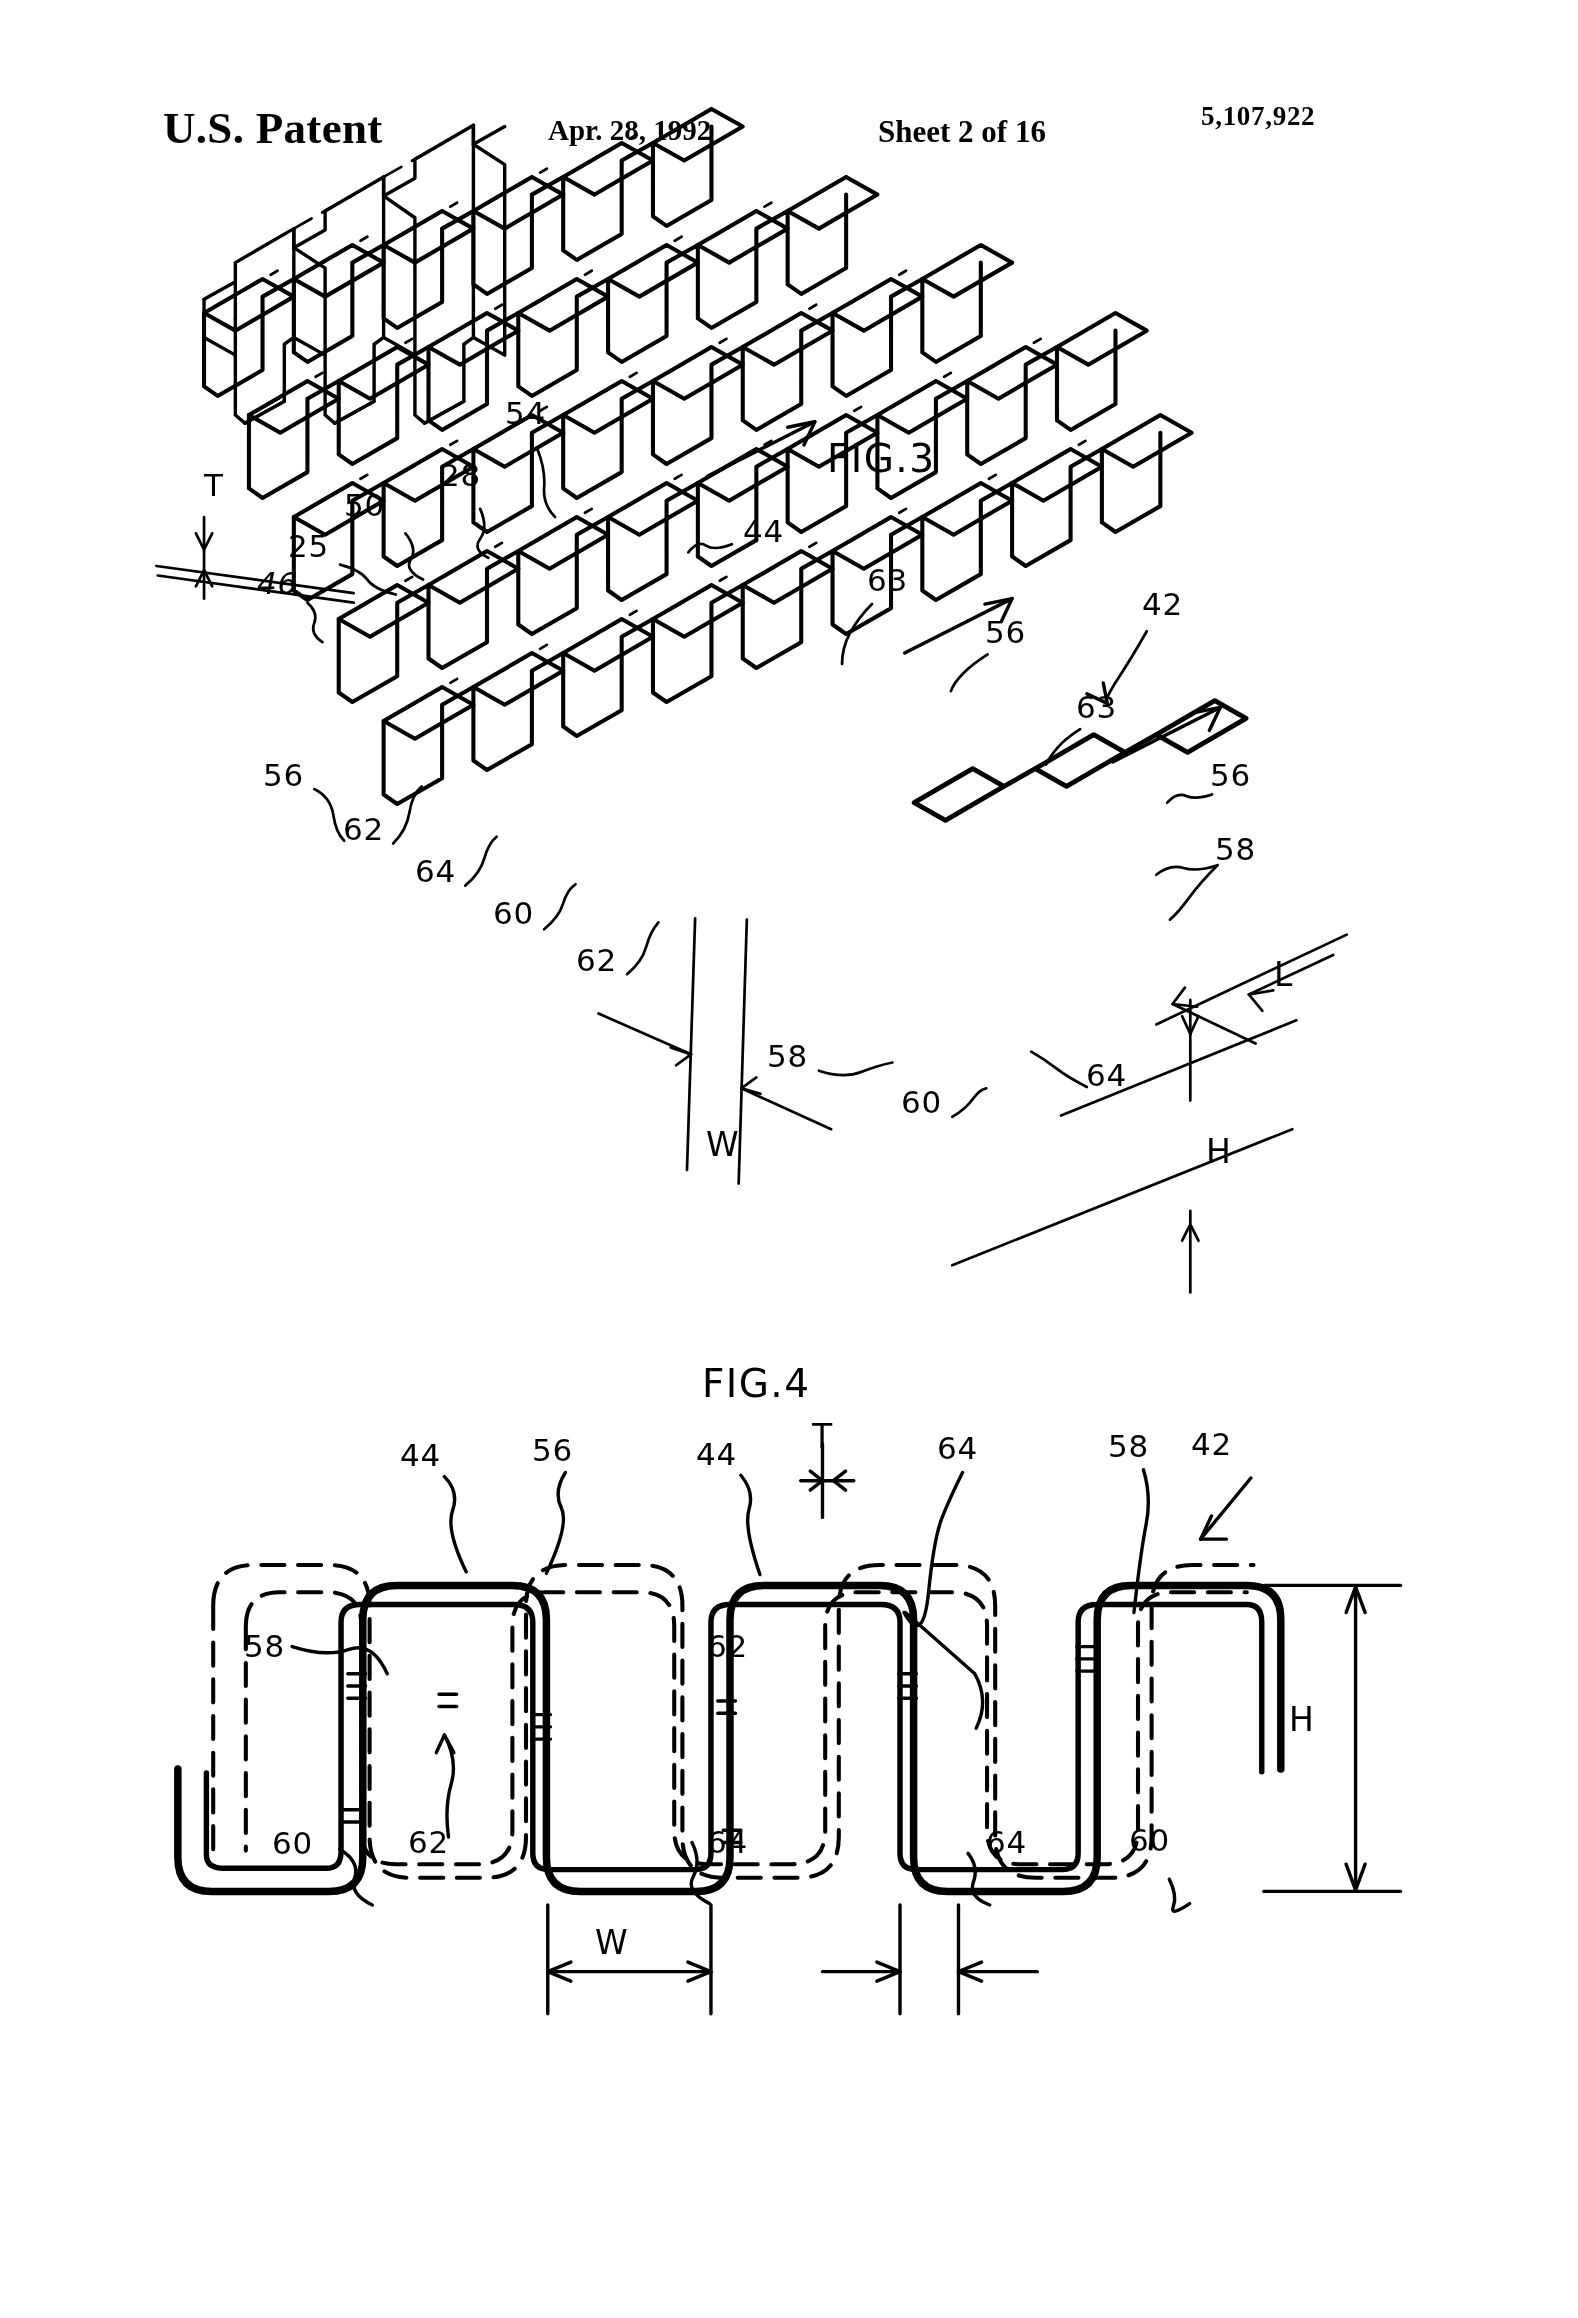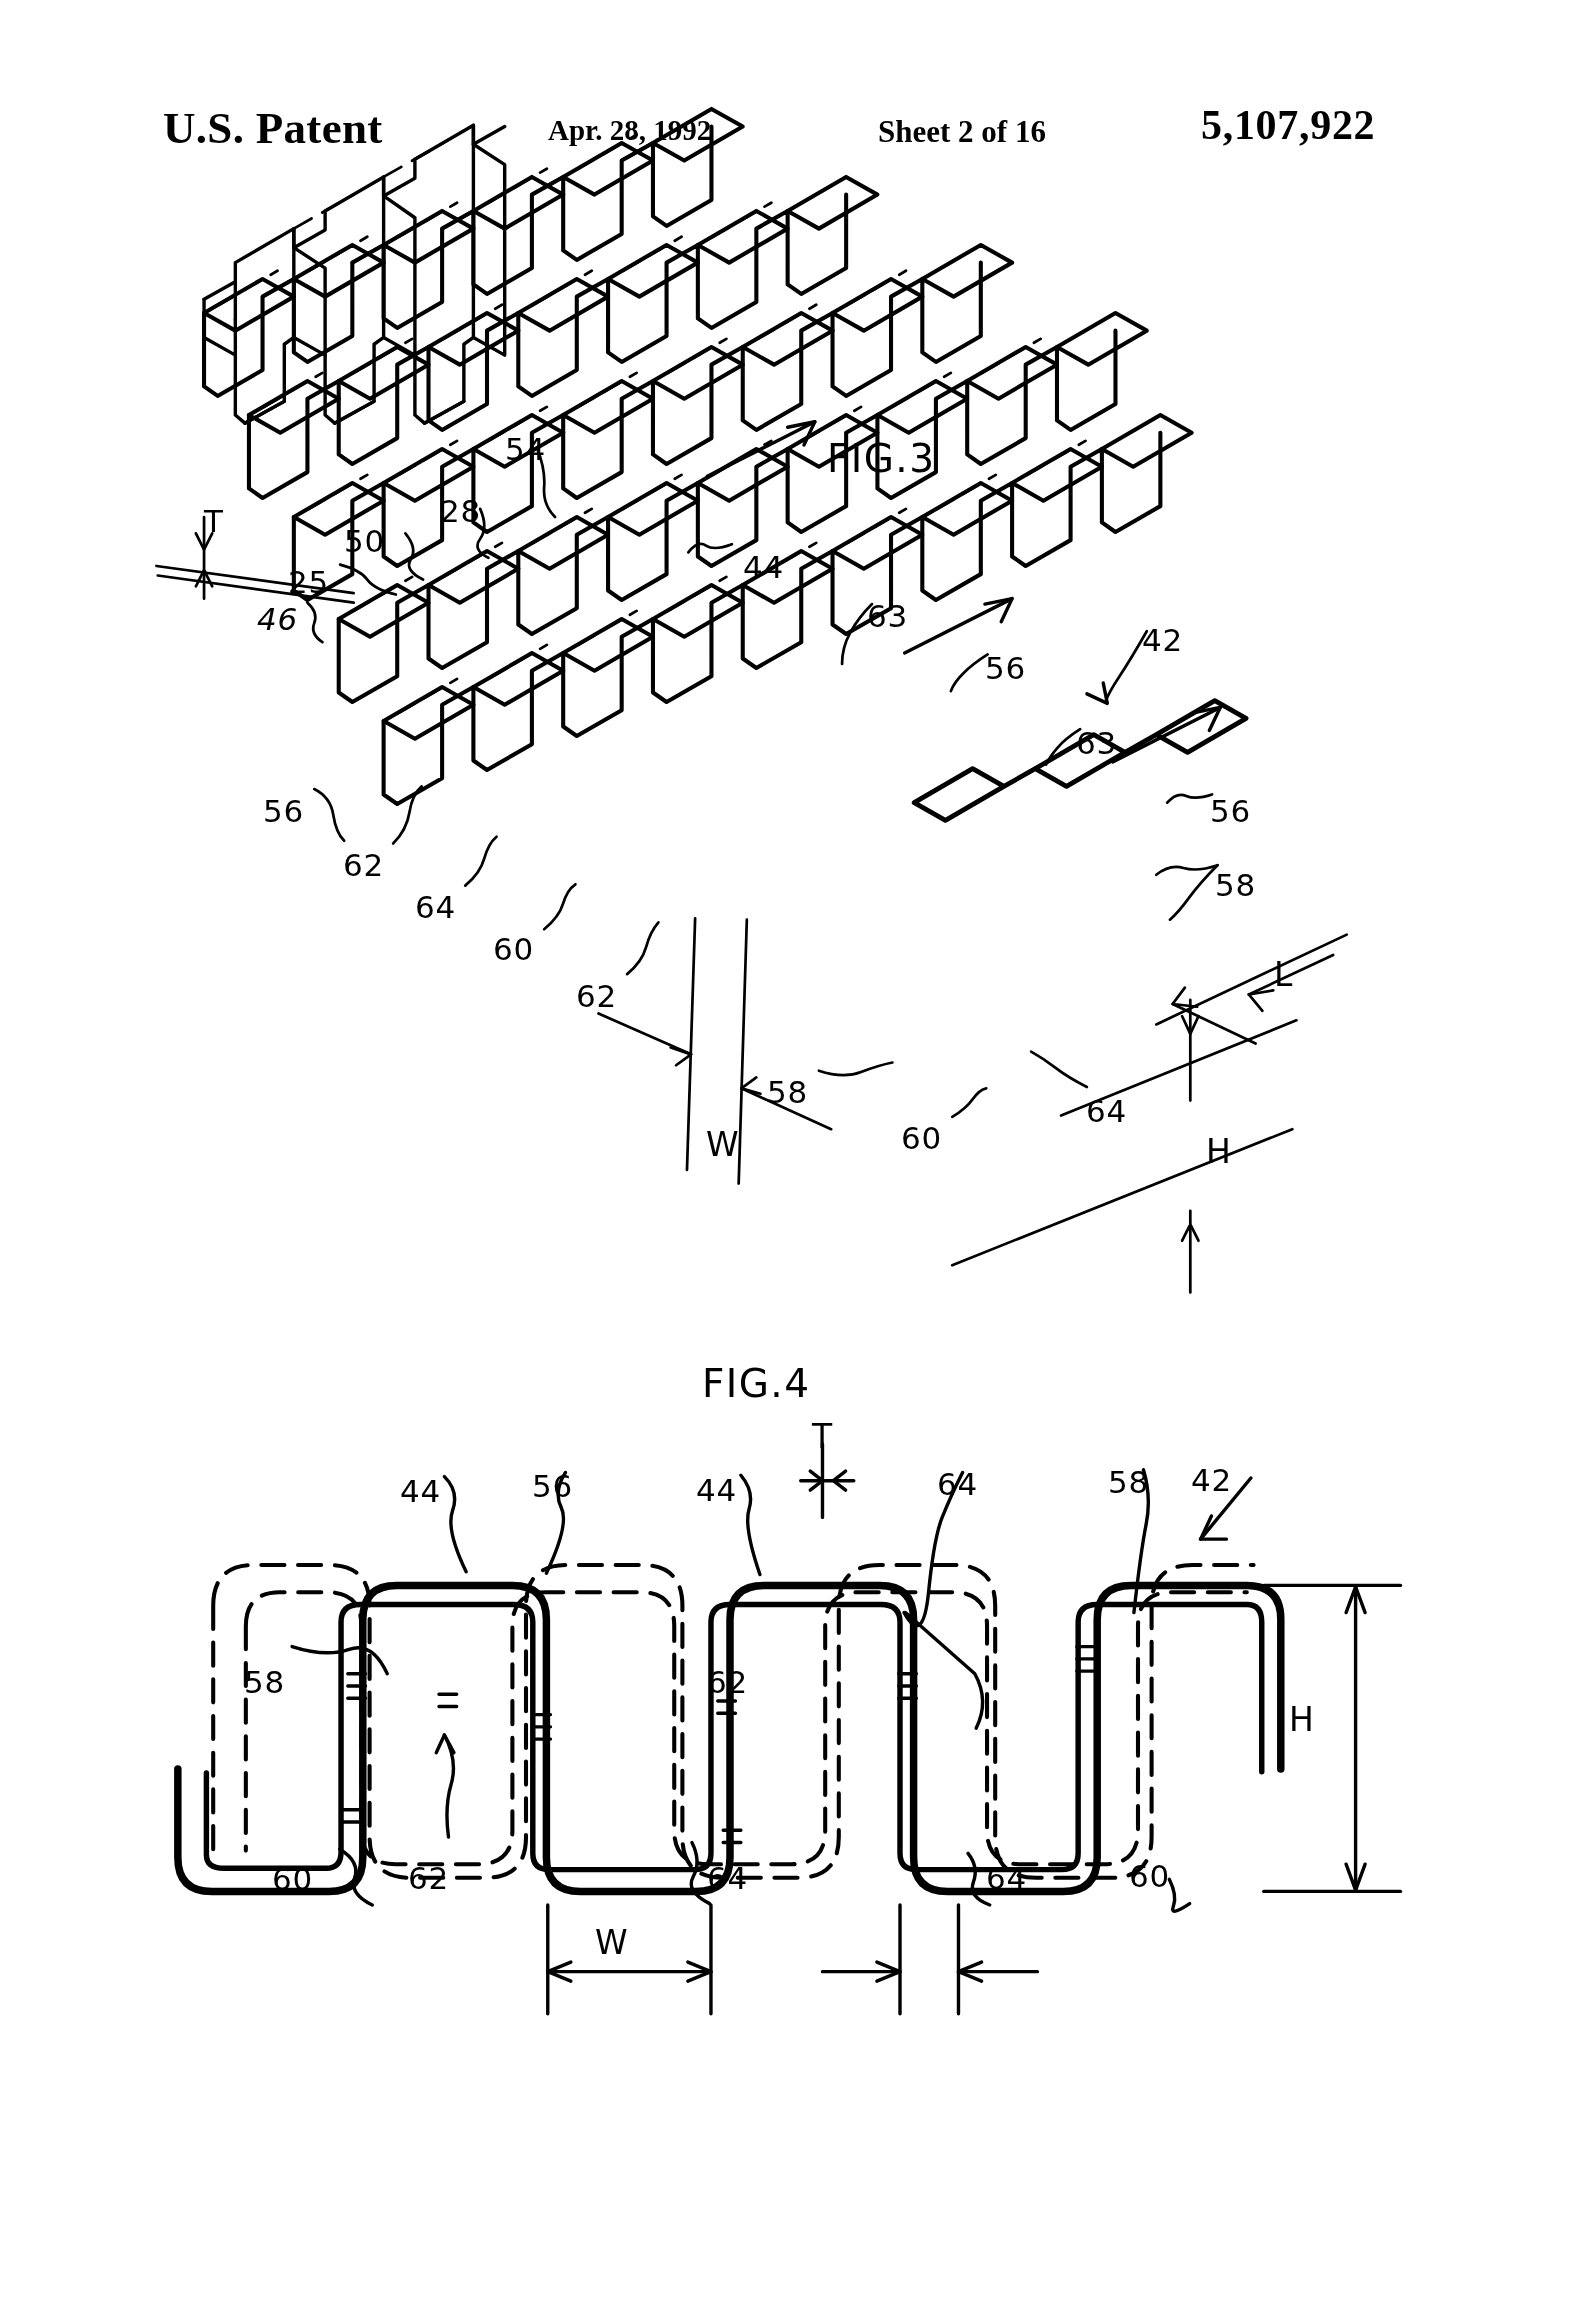--- a/index.html
+++ b/index.html
@@ -5,32 +5,32 @@
   html,body{margin:0;padding:0;background:#ffffff;}
   body{width:1578px;height:2319px;font-family:"Liberation Serif",serif;color:#000;overflow:hidden;}
   #page{position:relative;width:1578px;height:2319px;background:#fff;}
 
   
   #hdr{position:absolute;left:0;top:0;width:1316px;height:177px;}
   .hdr-t{position:absolute;font-family:"Liberation Serif",serif;font-weight:bold;color:#000;white-space:nowrap;}
   #hdr-title{left:163px;top:102px;font-size:45px;letter-spacing:0.3px;}
   #hdr-date{left:548px;top:114px;font-size:29px;}
   #hdr-sheet{left:878px;top:114px;font-size:31px;}
-  #hdr-num{left:1201px;top:101px;font-size:42px;letter-spacing:0.7px;text-align:center;}
+  #hdr-num{left:1201px;top:101px;font-size:27px;letter-spacing:0.7px;text-align:center;}
 
   
   .fig{position:absolute;}
   #fig3{left:0;top:520;width:1578px;height:966px;}
   #fig4{left:9px;top:1293px;width:1446px;height:884px;}
   svg{display:block;overflow:visible;}
   .ln{fill:none;stroke:#000;}
 
   
   .lbl{position:absolute;font-family:"DejaVu Sans",sans-serif;font-size:31px;
-       color:#000;white-space:nowrap;letter-spacing:0.7px;margin-top:36px;}
+       color:#000;white-space:nowrap;letter-spacing:0.7px;}
   .figtitle{position:absolute;font-family:"DejaVu Sans",sans-serif;font-size:39px;
             color:#000;white-space:nowrap;letter-spacing:1.4px;}
   .dim{position:absolute;font-family:"DejaVu Sans",sans-serif;font-size:33px;color:#000;}
 </style>
 </head>
 <body>
 
 <div id="page">
 
   <div id="hdr">

